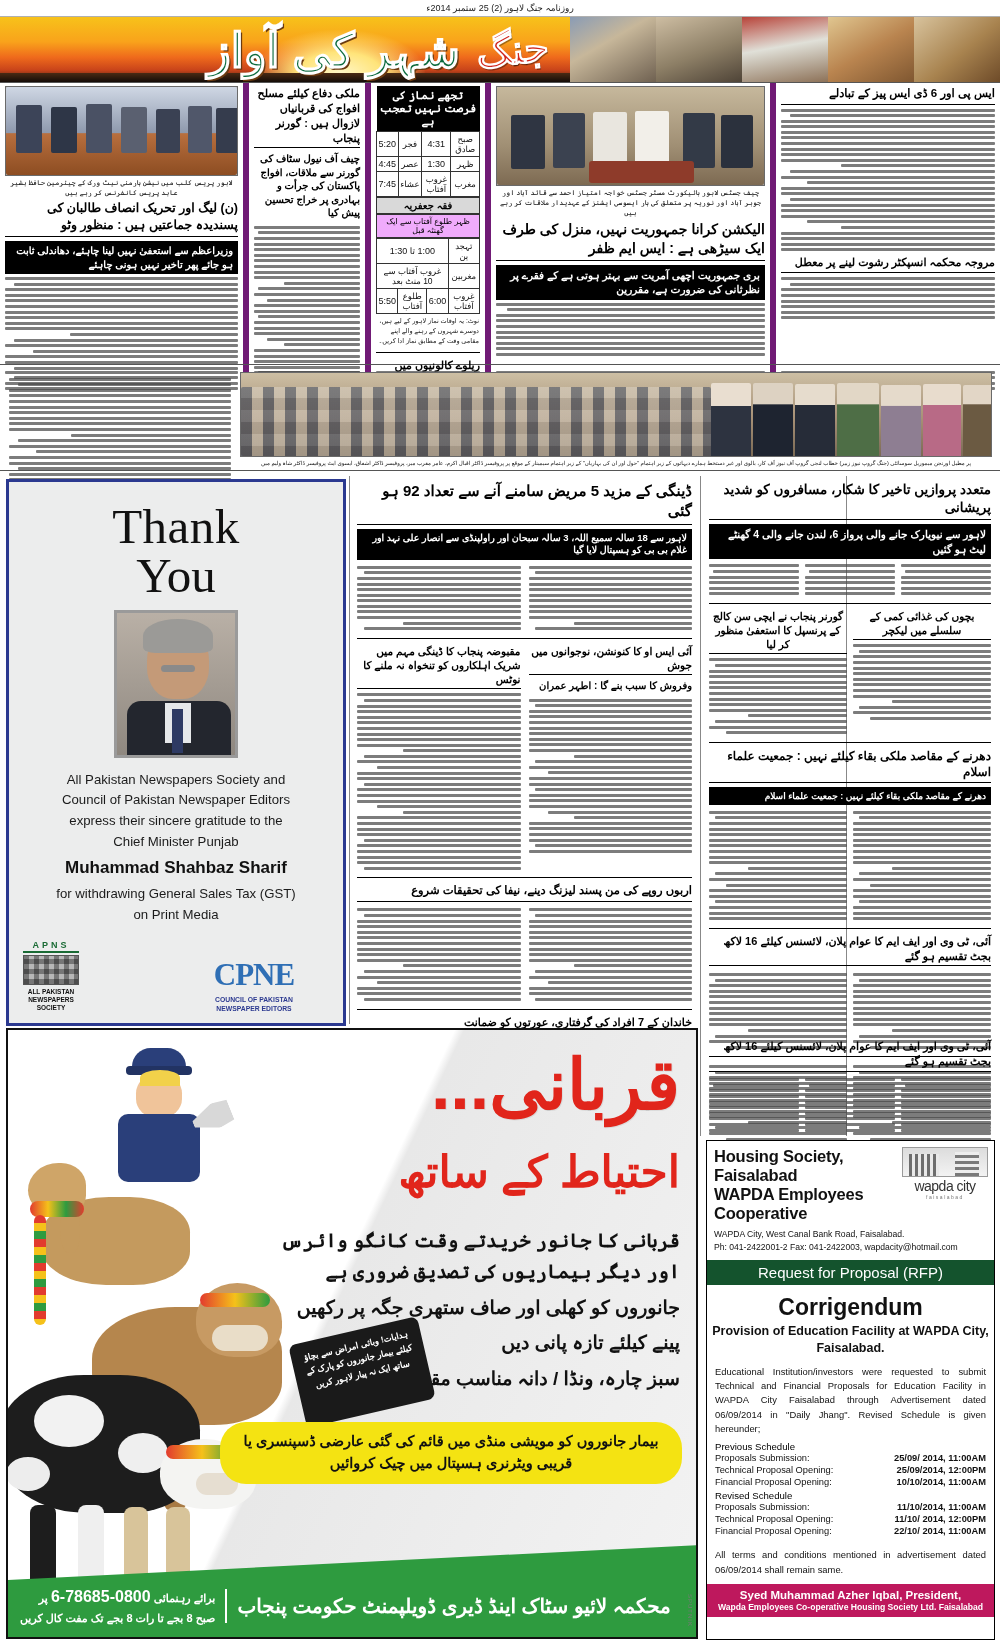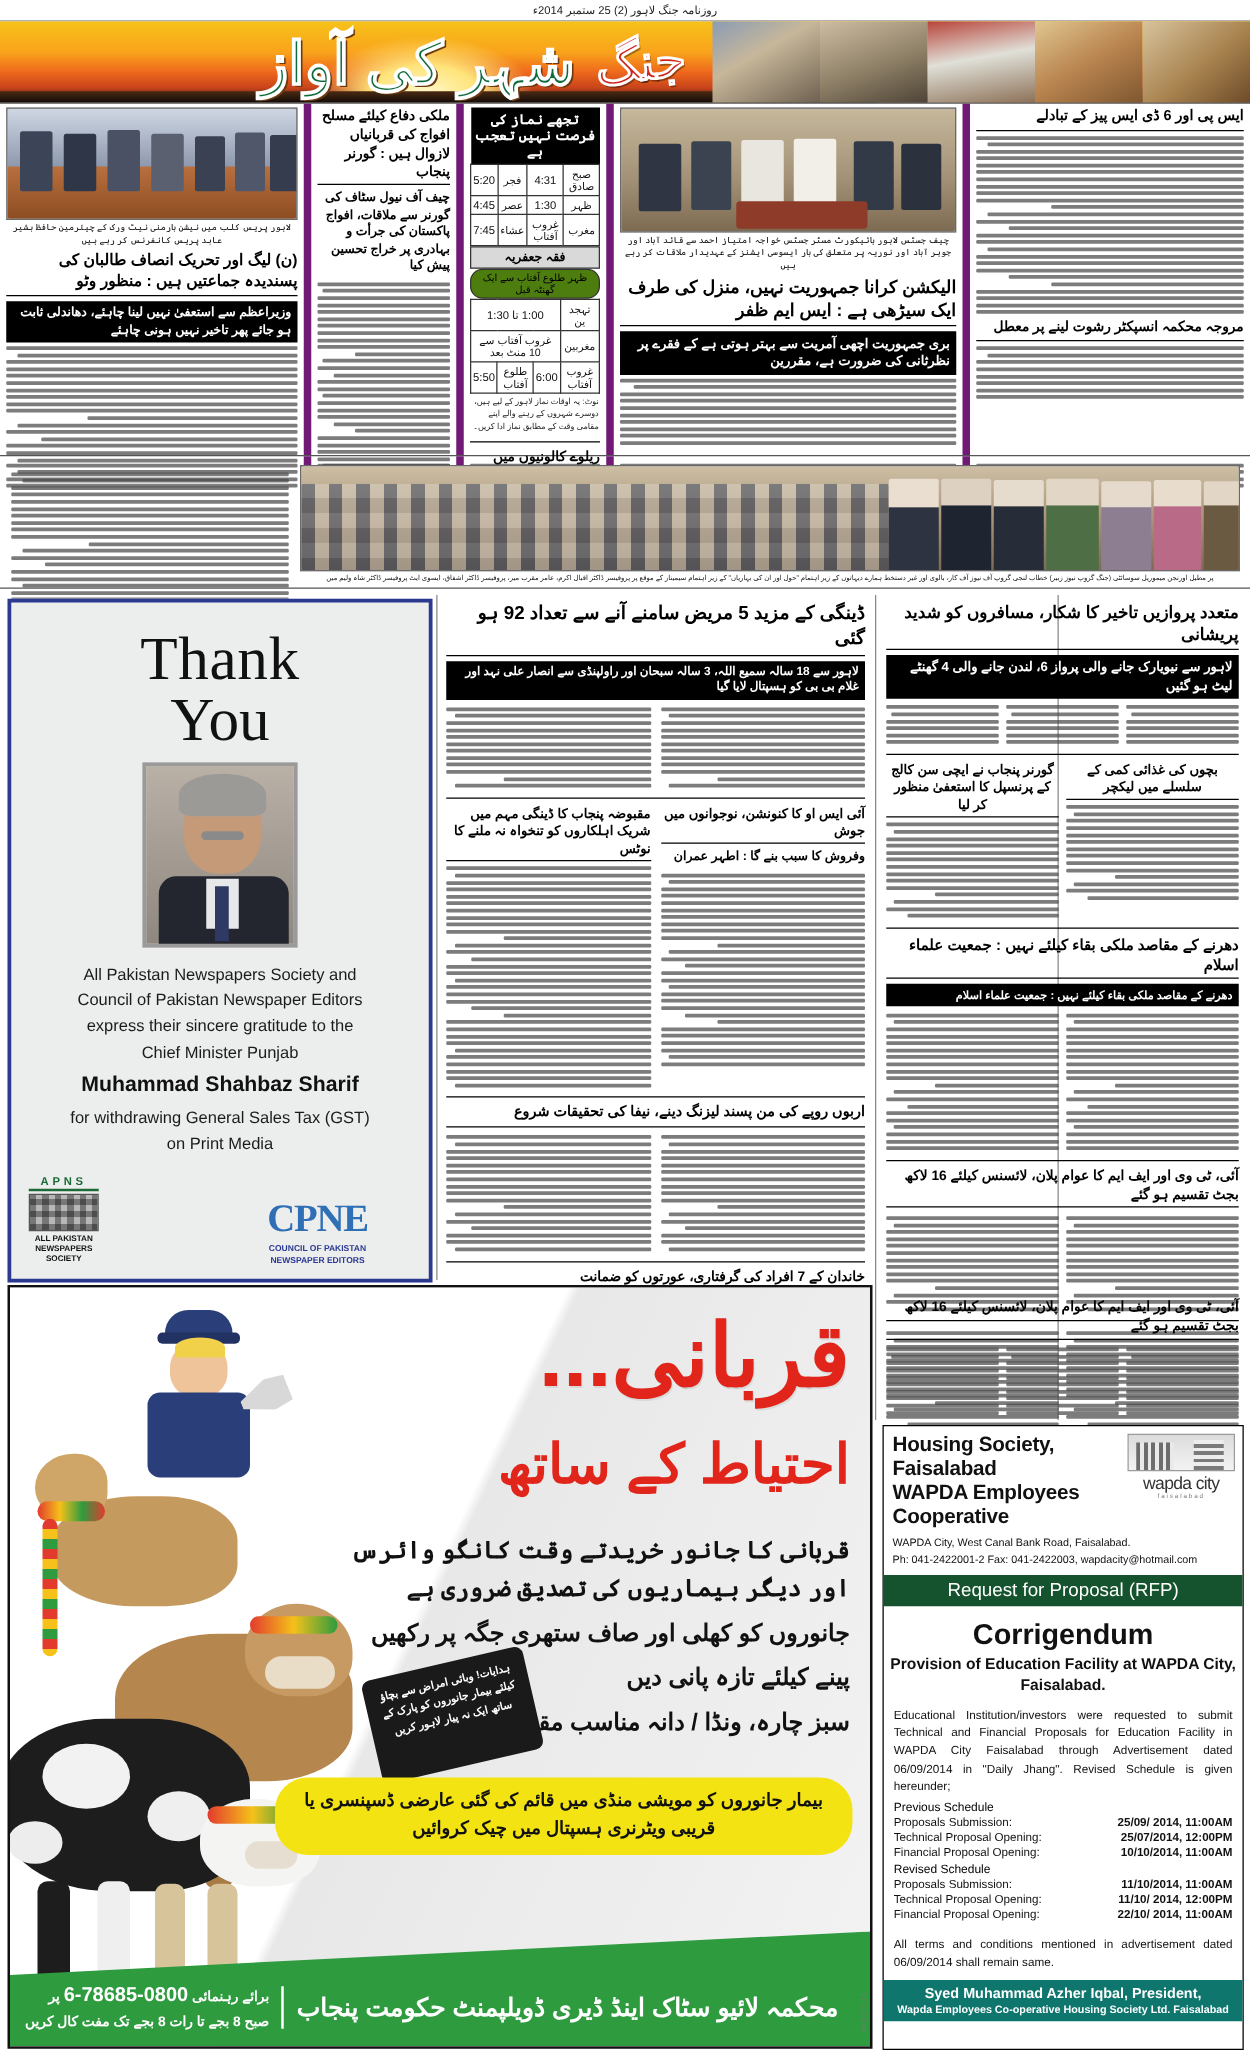--- a/index.html
+++ b/index.html
@@ -195,21 +195,21 @@
     background:repeating-linear-gradient(0deg,#7a7a7a 0 3px,#ededed 3px 6px);}
   .wapda-logo-word { font-size:14px; color:#333; letter-spacing:-.5px; margin-top:1px;}
   .wapda-logo-small { font-size:5px; color:#777; letter-spacing:1.5px;}
   .wapda-rfp { background:#14532d; color:#fff; text-align:center; font-size:15px; padding:4px; margin-top:2px;}
   .wapda-corr { text-align:center; font-size:23px; font-weight:bold; padding:9px 4px 2px; color:#111;}
   .wapda-prov { text-align:center; font-size:12.5px; font-weight:bold; color:#111; padding:0 5px 6px; line-height:1.3;}
   .wapda-body { font-size:9.4px; text-align:justify; color:#111; padding:3px 8px; line-height:1.52;}
   .wapda-schead { font-size:9.6px; font-weight:normal; padding:2px 8px 0; }
   .wapda-row { display:flex; justify-content:space-between; font-size:9.3px; padding:1px 8px; color:#111;}
   .wapda-row .v { font-weight:bold; }
-  .wapda-foot { background:#0f766e; color:#fff; text-align:center; padding:5px 4px; margin-top:4px;}
+  .wapda-foot { background:#be185d; color:#fff; text-align:center; padding:5px 4px; margin-top:4px;}
   .wapda-foot .f1 { font-size:11.5px; font-weight:bold; }
   .wapda-foot .f2 { font-size:8.6px; font-weight:bold; margin-top:1px;}
 </style>
 </head>
 <body>
 
 <div class="page">
 
   <div class="dateline">روزنامہ جنگ لاہور (2) 25 ستمبر 2014ء</div>
 
@@ -329,21 +329,21 @@
         </tr>
         <tr>
           <td class="lbl">مغرب</td>
           <td class="lbl">غروب آفتاب</td>
           <td class="lbl">عشاء</td>
           <td>7:45</td>
         </tr>
       </tbody>
         </table>
       <div class="ptab-sub">فقہ جعفریہ</div>
-      <div class="ptab-sub" style="background:#4d7c0f;font-size:8px;font-weight:normal;direction:rtl;border-radius:10px;">ظہر طلوع آفتاب سے ایک گھنٹہ قبل</div>
+      <div class="ptab-sub" style="background:#f0abfc;font-size:8px;font-weight:normal;direction:rtl;">ظہر طلوع آفتاب سے ایک گھنٹہ قبل</div>
       <table class="ptab">
         <tbody>
             <tr>
           <td class="lbl">تہجد ین</td>
           <td colspan="3">1:00 تا 1:30</td>
         </tr>
         <tr>
           <td class="lbl">مغربین</td>
           <td colspan="3" class="lbl">غروب آفتاب سے 10 منٹ بعد</td>
         </tr>
@@ -1078,21 +1078,21 @@
     <div class="wapda-prov">Provision of Education Facility at WAPDA City, Faisalabad.</div>
     <div class="wapda-body">Educational Institution/investors were requested to submit Technical and Financial Proposals for Education Facility in WAPDA City Faisalabad through Advertisement dated 06/09/2014 in "Daily Jhang". Revised Schedule is given hereunder;</div>
 
     <div class="wapda-schead">Previous Schedule</div>
     <div class="wapda-row">
       <span>Proposals Submission:</span>
       <span class="v">25/09/ 2014, 11:00AM</span>
     </div>
     <div class="wapda-row">
       <span>Technical Proposal Opening:</span>
-      <span class="v">25/07/2014, 12:00PM</span>
+      <span class="v">25/09/2014, 12:00PM</span>
     </div>
     <div class="wapda-row">
       <span>Financial Proposal Opening:</span>
       <span class="v">10/10/2014, 11:00AM</span>
     </div>
 
     <div class="wapda-schead">Revised Schedule</div>
     <div class="wapda-row">
       <span>Proposals Submission:</span>
       <span class="v">11/10/2014, 11:00AM</span>

